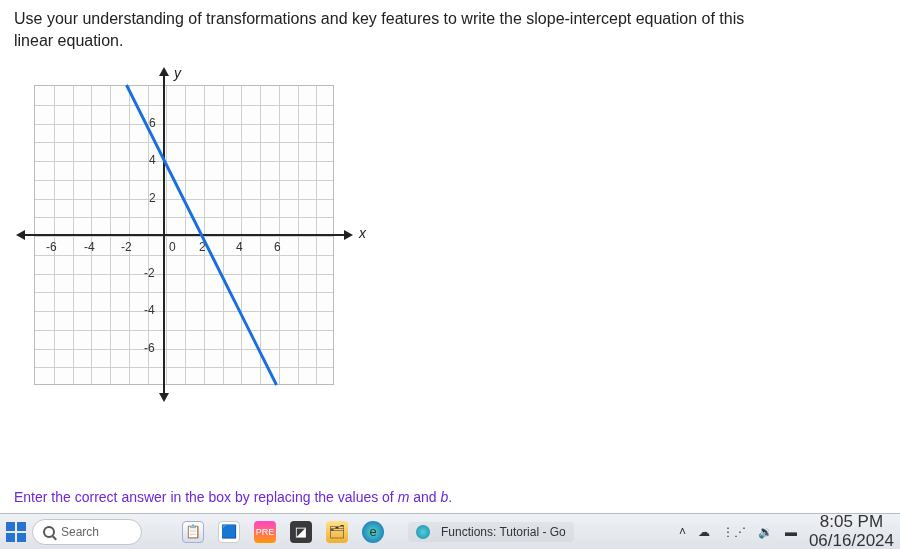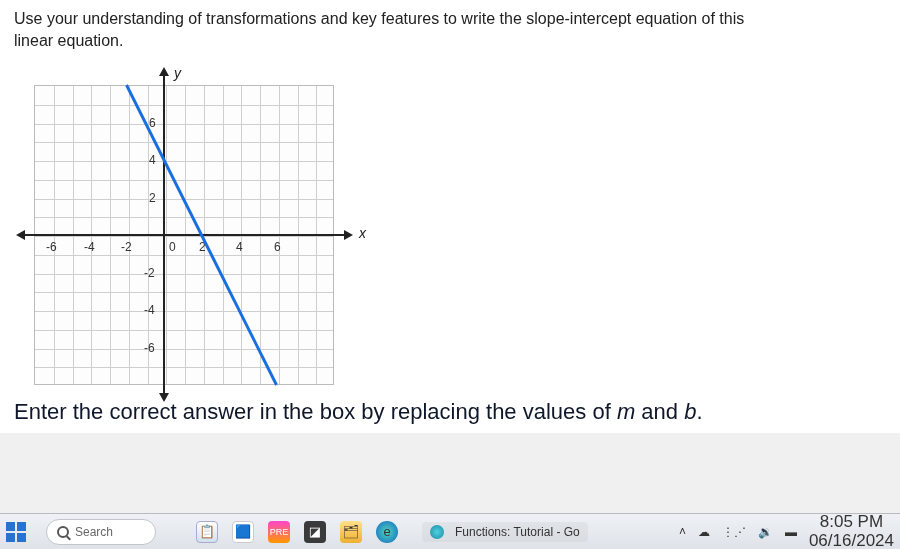--- a/index.html
+++ b/index.html
@@ -1,39 +1,39 @@
 <!DOCTYPE html>
 <html><head>
 <meta charset="utf-8">
 <style>
   * { box-sizing: border-box; margin: 0; padding: 0; }
   html, body { width: 900px; height: 549px; font-family: Arial, sans-serif; background: #f0f0f0; overflow: hidden; }
-  .page { background: #fff; width: 900px; height: 433px; padding: 8px 14px; position: relative; }
+  .page { background: #fff; width: 900px; height: 513px; padding: 8px 14px; position: relative; }
   .question { font-size: 16px; line-height: 1.35; color: #222; margin-bottom: 14px; }
   .graph-wrap { position: relative; width: 330px; height: 320px; margin-left: 20px; }
   .grid { position: absolute; left: 0; top: 20px; width: 300px; height: 300px; border: 1px solid #bbb; background: #fdfdfd; }
   .grid .gv, .grid .gh { position: absolute; background: #cfcfcf; }
   .grid .gv { width: 1px; height: 100%; top: 0; }
   .grid .gh { height: 1px; width: 100%; left: 0; }
   .axis-x-line, .axis-y-line { position: absolute; background: #222; }
   .axis-x-line { height: 2px; width: 320px; left: -10px; top: calc(20px + 150px - 1px); }
   .axis-y-line { width: 2px; height: 320px; top: 10px; left: calc(130px - 1px); }
   .arrow { position: absolute; width: 0; height: 0; }
   .arrow.right { border-top: 5px solid transparent; border-bottom: 5px solid transparent; border-left: 9px solid #222; }
   .arrow.left { border-top: 5px solid transparent; border-bottom: 5px solid transparent; border-right: 9px solid #222; }
   .arrow.up { border-left: 5px solid transparent; border-right: 5px solid transparent; border-bottom: 9px solid #222; }
   .arrow.down { border-left: 5px solid transparent; border-right: 5px solid transparent; border-top: 9px solid #222; }
   .tick-label { position: absolute; font-size: 12px; color: #333; }
   .axis-label { position: absolute; font-size: 14px; font-style: italic; color: #222; }
   .data-line { position: absolute; pointer-events: none; }
-  .answer-prompt { position: absolute; bottom: 8px; left: 14px; font-size: 22px; color: #0f172a; }
+  .answer-prompt { position: absolute; bottom: 8px; left: 14px; font-size: 14px; color: #6d28d9; }
   .answer-prompt .mi { font-style: italic; }
   
   .taskbar { position: absolute; bottom: 0; left: 0; width: 900px; height: 36px; background: linear-gradient(#eef1f5,#dfe3e9); border-top: 1px solid #b8bcc2; display: flex; align-items: center; font-size: 12px; color: #333; }
-  .tb-left { display: flex; align-items: center; gap: 20px; padding-left: 6px; }
+  .tb-left { display: flex; align-items: center; gap: 6px; padding-left: 6px; }
   .start-icon { width: 20px; height: 20px; display: grid; grid-template-columns: 1fr 1fr; grid-template-rows: 1fr 1fr; gap: 2px; }
   .start-icon div { background: #2873d1; }
   .search-pill { display: flex; align-items: center; gap: 6px; background: #fff; border: 1px solid #c2c6cc; border-radius: 16px; padding: 3px 10px; width: 110px; height: 26px; }
   .search-pill .mag { width: 12px; height: 12px; border: 2px solid #555; border-radius: 50%; position: relative; }
   .search-pill .mag:after { content: ""; position: absolute; width: 5px; height: 2px; background: #555; transform: rotate(45deg); bottom: -3px; right: -4px; }
   .tb-center { display: flex; align-items: center; gap: 14px; margin-left: 40px; }
   .tb-icon { width: 22px; height: 22px; border-radius: 4px; display: flex; align-items: center; justify-content: center; font-size: 13px; }
   .active-win { display: flex; align-items: center; gap: 11px; background: rgba(0,0,0,0.04); border-radius: 4px; padding: 3px 8px; margin-left: 10px; }
   .active-win .dot { width: 14px; height: 14px; border-radius: 50%; background: radial-gradient(#4fd0e0,#1a8aa0); }
   .tb-right { margin-left: auto; display: flex; align-items: center; gap: 12px; padding-right: 6px; }

